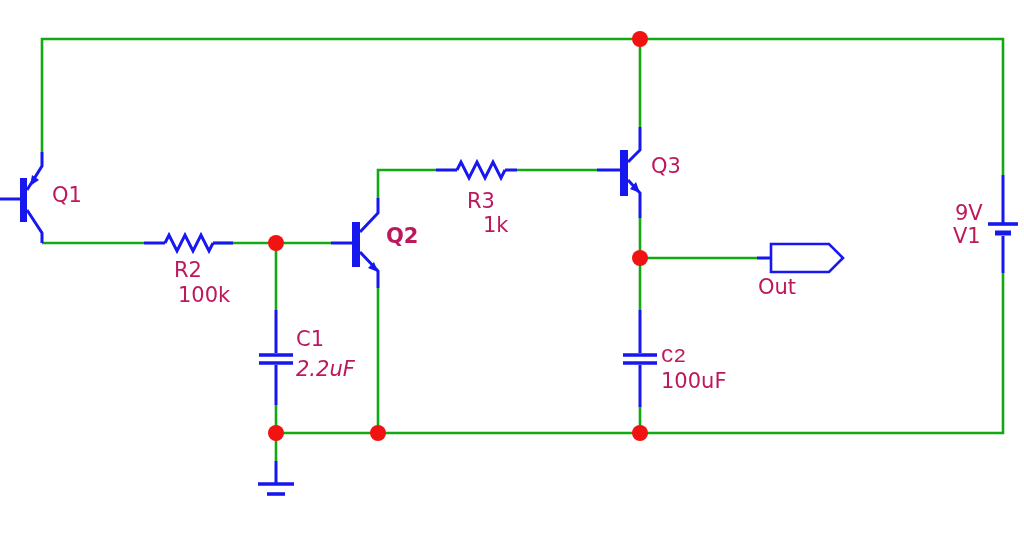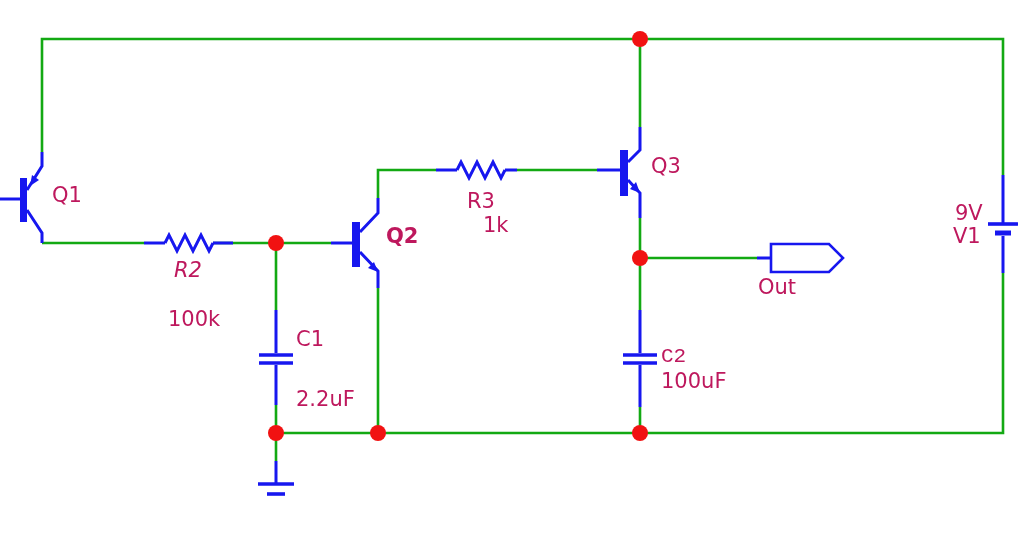--- a/index.html
+++ b/index.html
@@ -126,28 +126,28 @@
       <circle class="dot" cx="276" cy="433" r="8"></circle>
       <circle class="dot" cx="378" cy="433" r="8"></circle>
       <circle class="dot" cx="640" cy="433" r="8"></circle>
     </g>
   </svg>
 
   <span class="lbl" style="left:52px;top:184px;">Q1</span>
   <span class="lbl" style="left:386px;top:225px;font-weight:bold;">Q2</span>
   <span class="lbl" style="left:651px;top:155px;">Q3</span>
 
-  <span class="lbl" style="left:174px;top:259px;font-style:italic;">R2</span>
-  <span class="lbl" style="left:168px;top:284px;margin-top:24px;">100k</span>
+  <span class="lbl" style="left:174px;top:259px;">R2</span>
+  <span class="lbl" style="left:178px;top:284px;">100k</span>
 
   <span class="lbl" style="left:467px;top:190px;">R3</span>
   <span class="lbl" style="left:483px;top:214px;">1k</span>
 
   <span class="lbl" style="left:296px;top:328px;">C1</span>
-  <span class="lbl" style="left:296px;top:388px;">2.2uF</span>
+  <span class="lbl" style="left:296px;top:358px;font-style:italic;">2.2uF</span>
 
   <span class="lbl" style="left:661px;top:346px;font-family:Liberation Mono, monospace;">C2</span>
   <span class="lbl" style="left:661px;top:370px;text-align:center;">100uF</span>
 
   <span class="lbl" style="left:758px;top:276px;">Out</span>
 
   <span class="lbl" style="left:955px;top:202px;">9V</span>
   <span class="lbl" style="left:953px;top:225px;text-align:right;">V1</span>
 
 </div>

